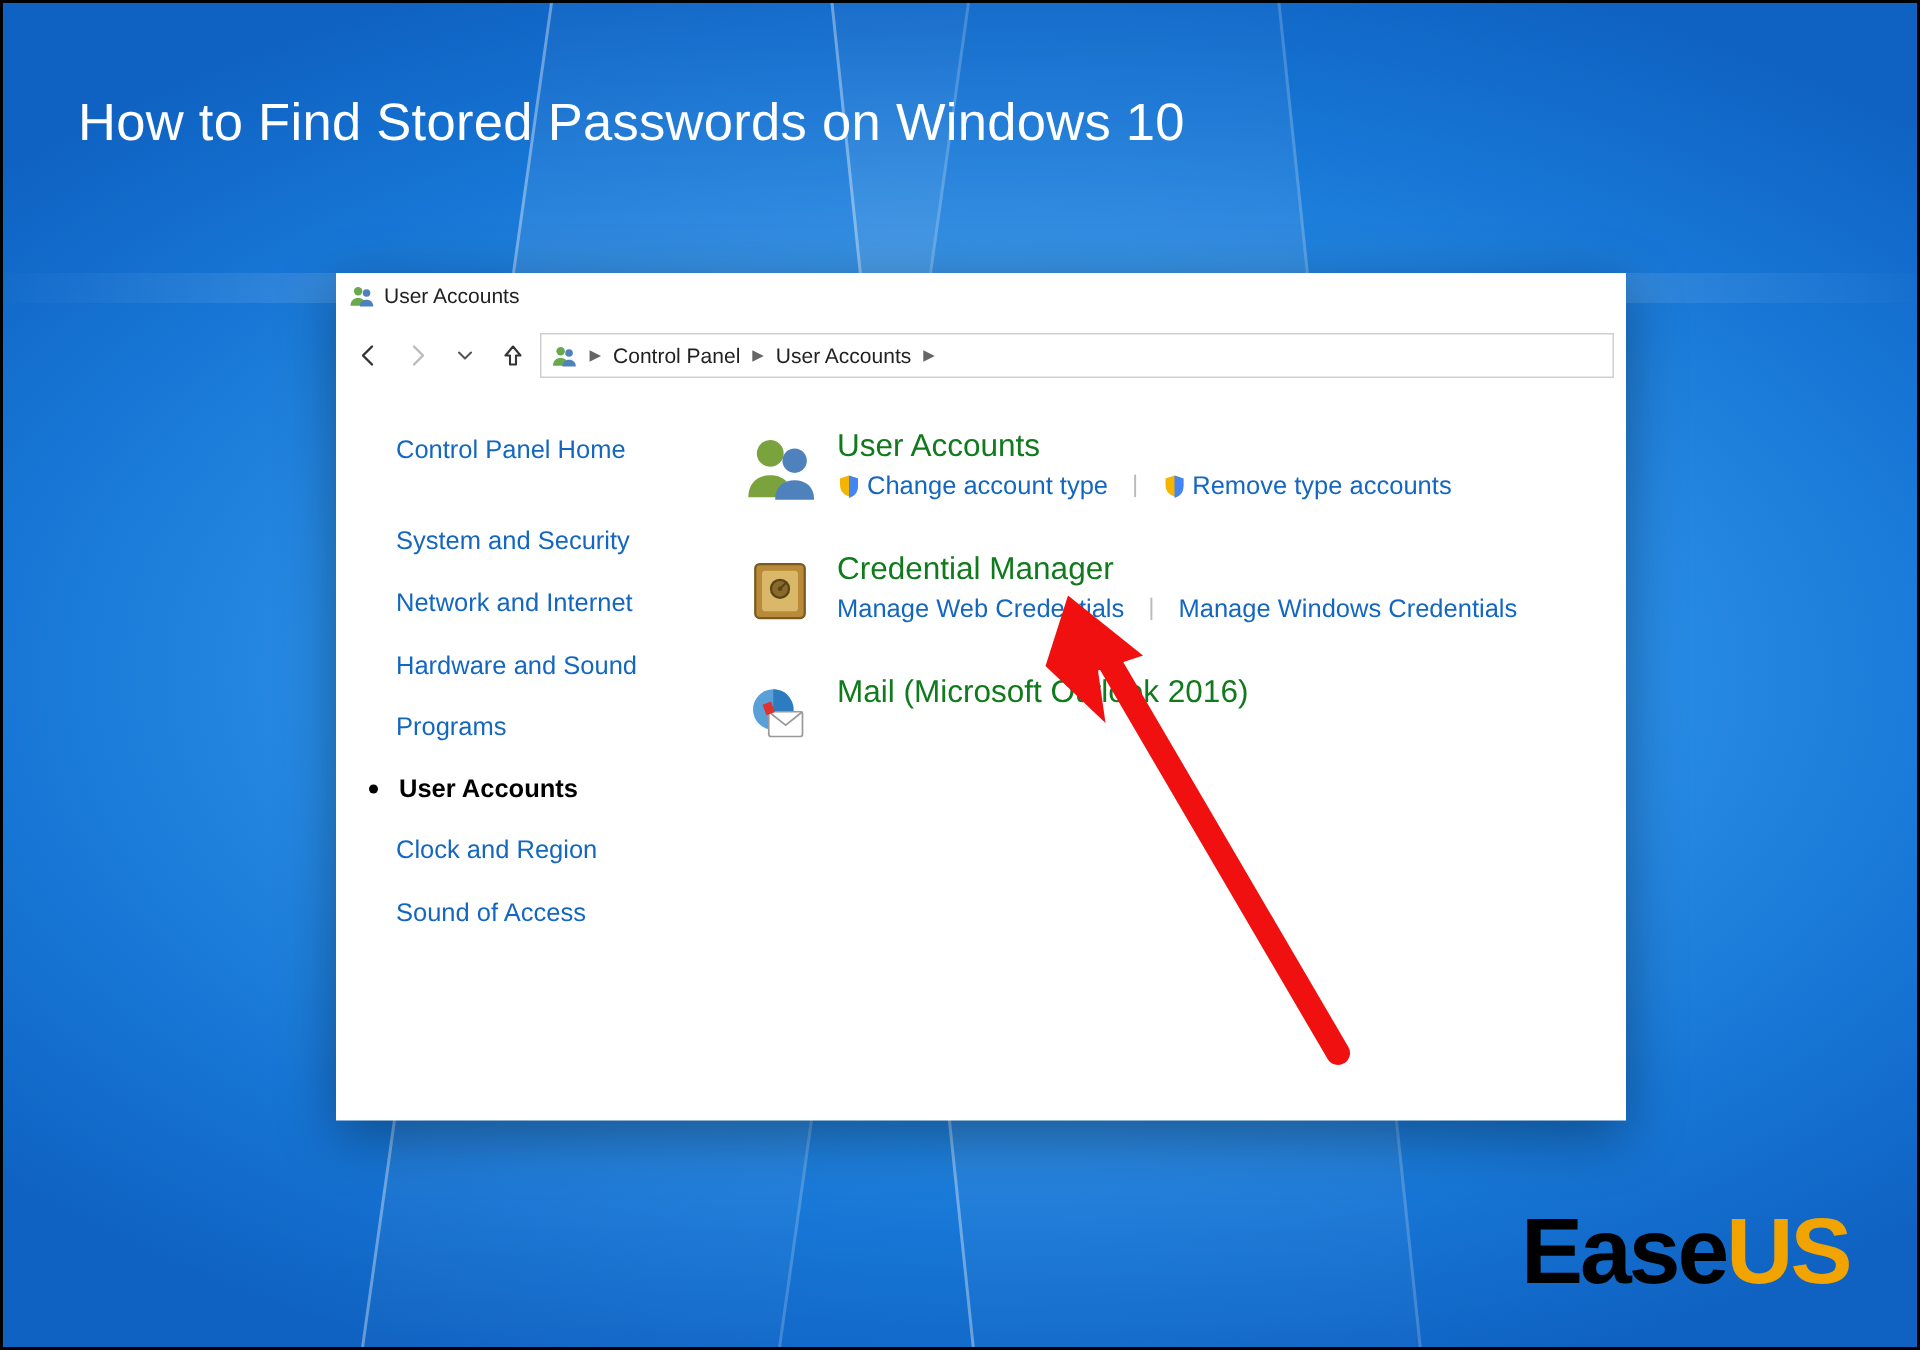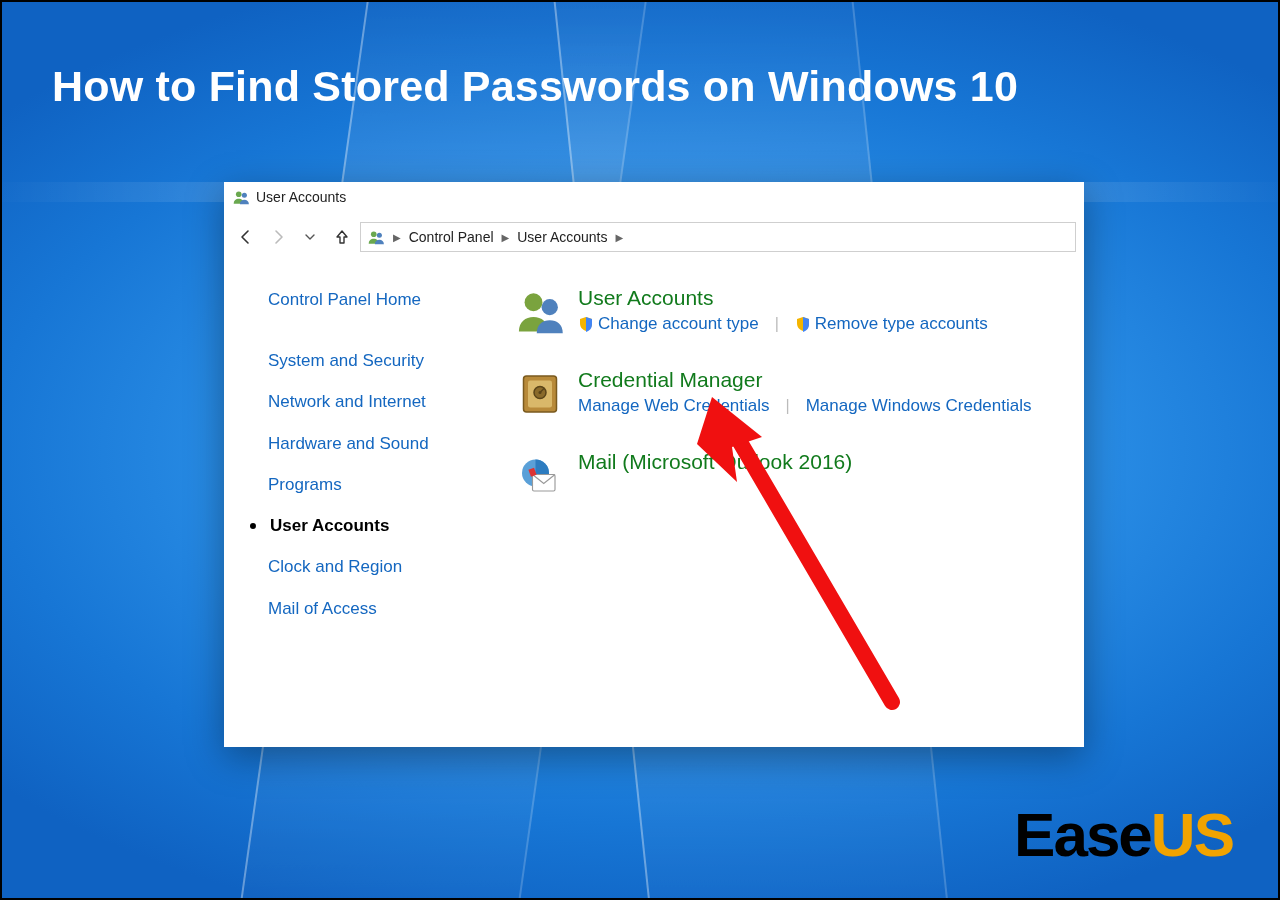--- a/index.html
+++ b/index.html
@@ -33,22 +33,22 @@
     top: 180px;
     background: linear-gradient(90deg, rgba(255,255,255,0) 0%, rgba(255,255,255,0.25) 40%, rgba(255,255,255,0.25) 60%, rgba(255,255,255,0) 100%);
     pointer-events: none;
   }
 
   .page-title {
     position: absolute;
     left: 50px;
     top: 60px;
     color: #fff;
-    font-size: 43px;
-    font-weight: 700;
+    font-size: 35px;
+    font-weight: 400;
     letter-spacing: .2px;
   }
 
   
   .cp-window {
     position: absolute;
     left: 222px;
     top: 180px;
     width: 860px;
     height: 565px;
@@ -92,22 +92,21 @@
     color: #222;
   }
   .crumb-sep { color: #666; font-size: 10px; padding: 0 4px; }
 
   .cp-body {
     display: flex;
     height: calc(100% - 80px);
   }
   .cp-side {
     width: 260px;
-    padding: 28px 20px 20px 24px;
-    margin-left: 20px;
+    padding: 28px 20px 20px 40px;
   }
   .side-home {
     color: #1467c0;
     font-size: 17px;
     margin-bottom: 40px;
   }
   .side-item {
     font-size: 17px;
     color: #1467c0;
     margin-bottom: 20px;
@@ -271,21 +270,21 @@
           <span>Programs</span>
         </div>
       <div class="side-item current">
           <span class="bullet"></span>
           <span>User Accounts</span>
         </div>
       <div class="side-item">
           <span>Clock and Region</span>
         </div>
       <div class="side-item">
-          <span>Mail of Access</span>
+          <span>Sound of Access</span>
         </div>
     </div>
 
     <div class="cp-main">
 
       <div class="cat">
         <div class="cat-icon users-icon">
           <svg width="52" height="52" viewBox="0 0 64 64">
             <circle cx="24" cy="20" r="11" fill="#7aa33e"></circle>
             <path d="M6 56c0-12 8-18 18-18s18 6 18 18z" fill="#7aa33e"></path>

